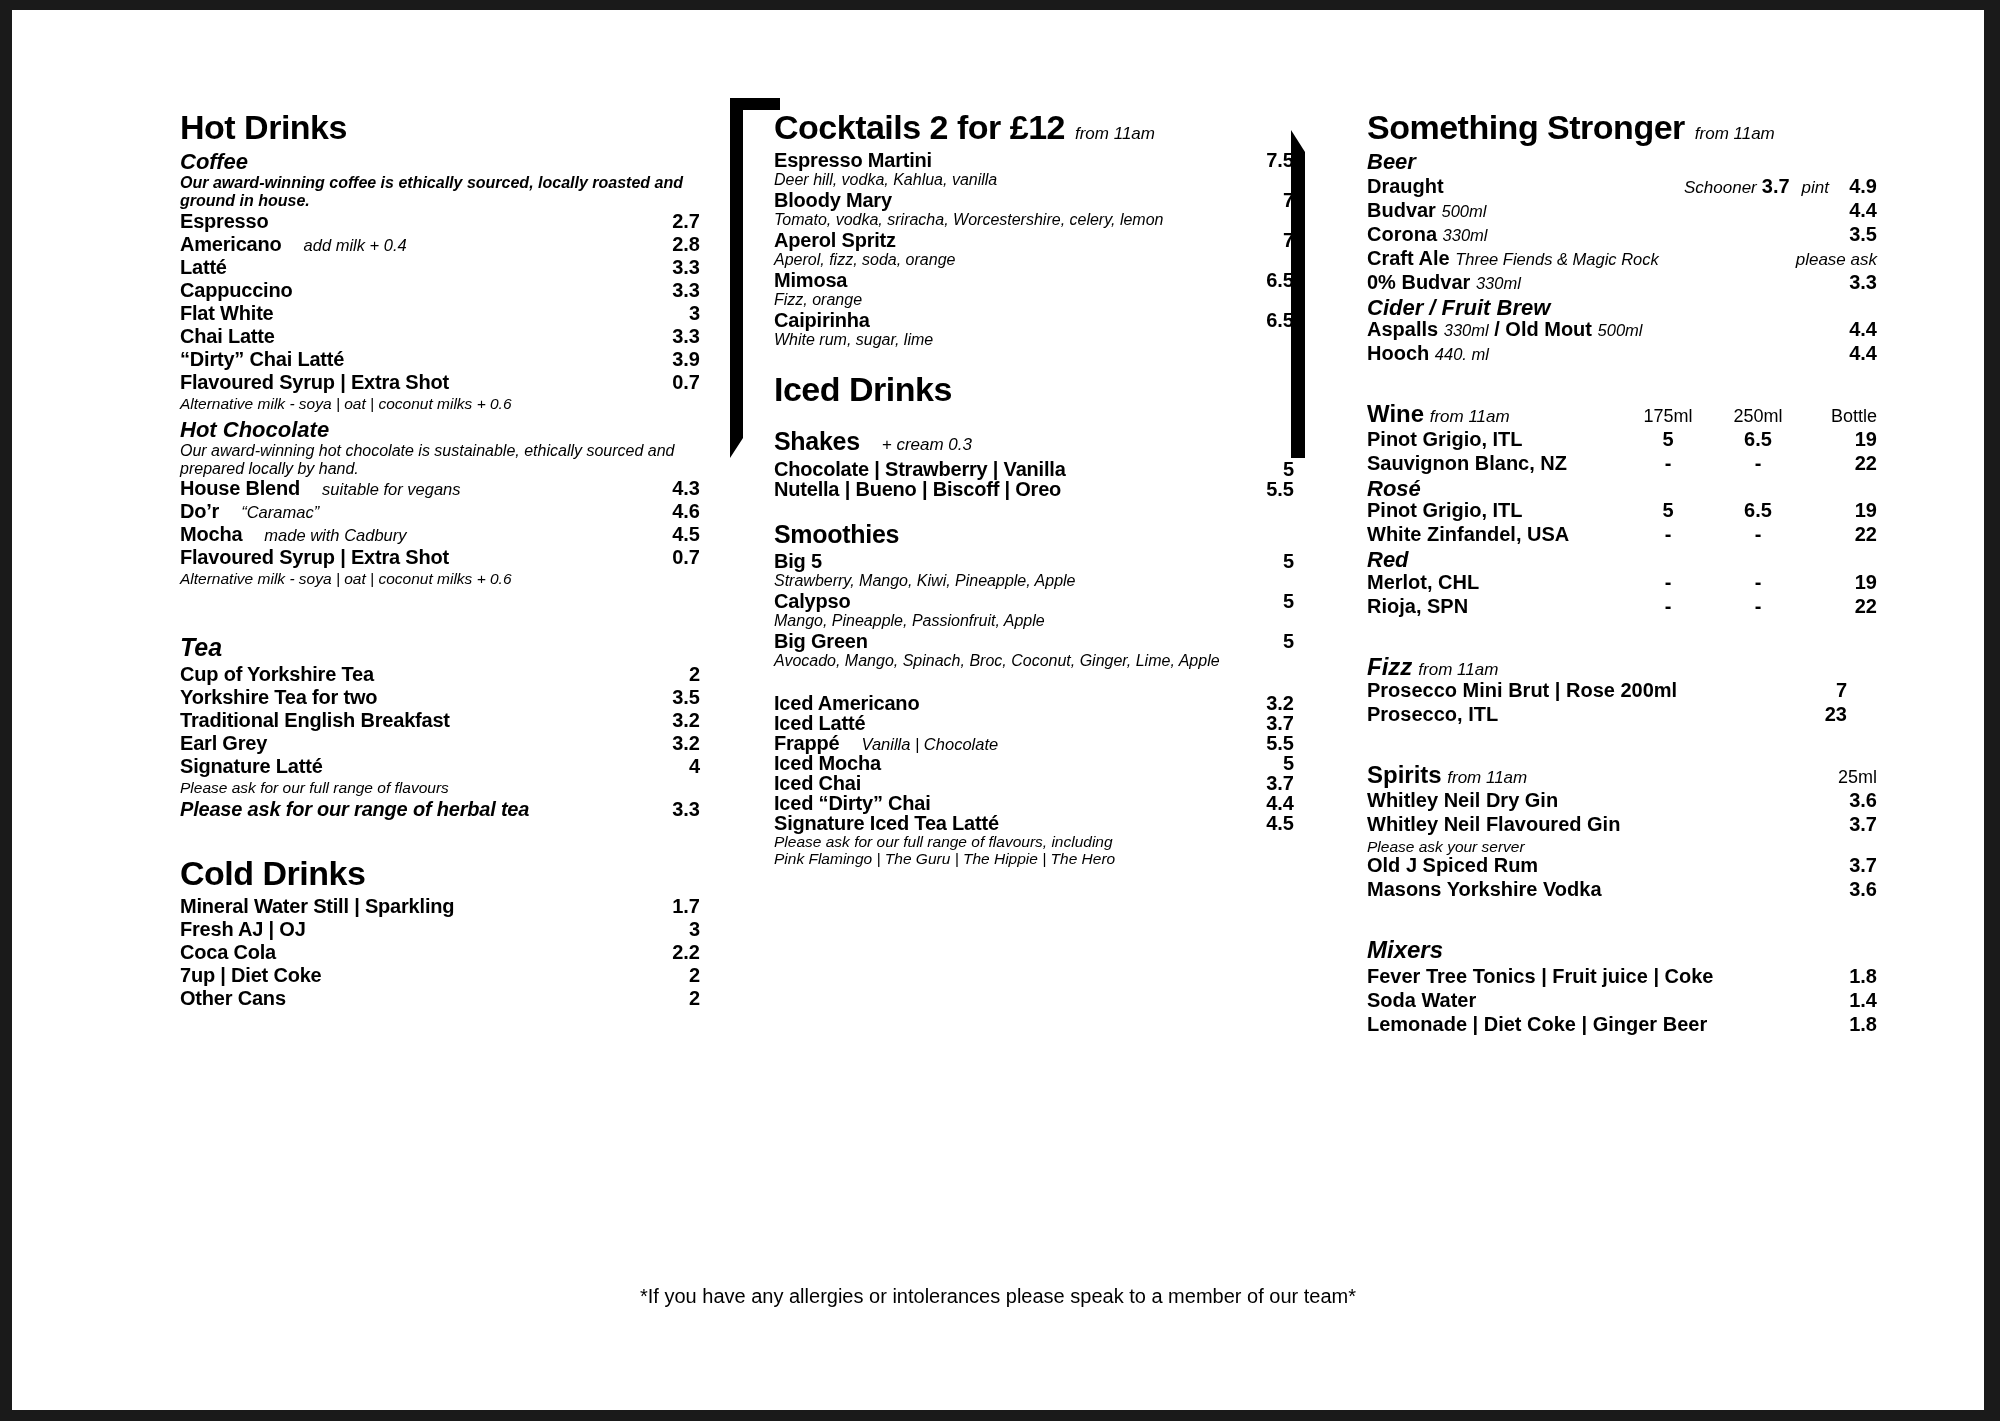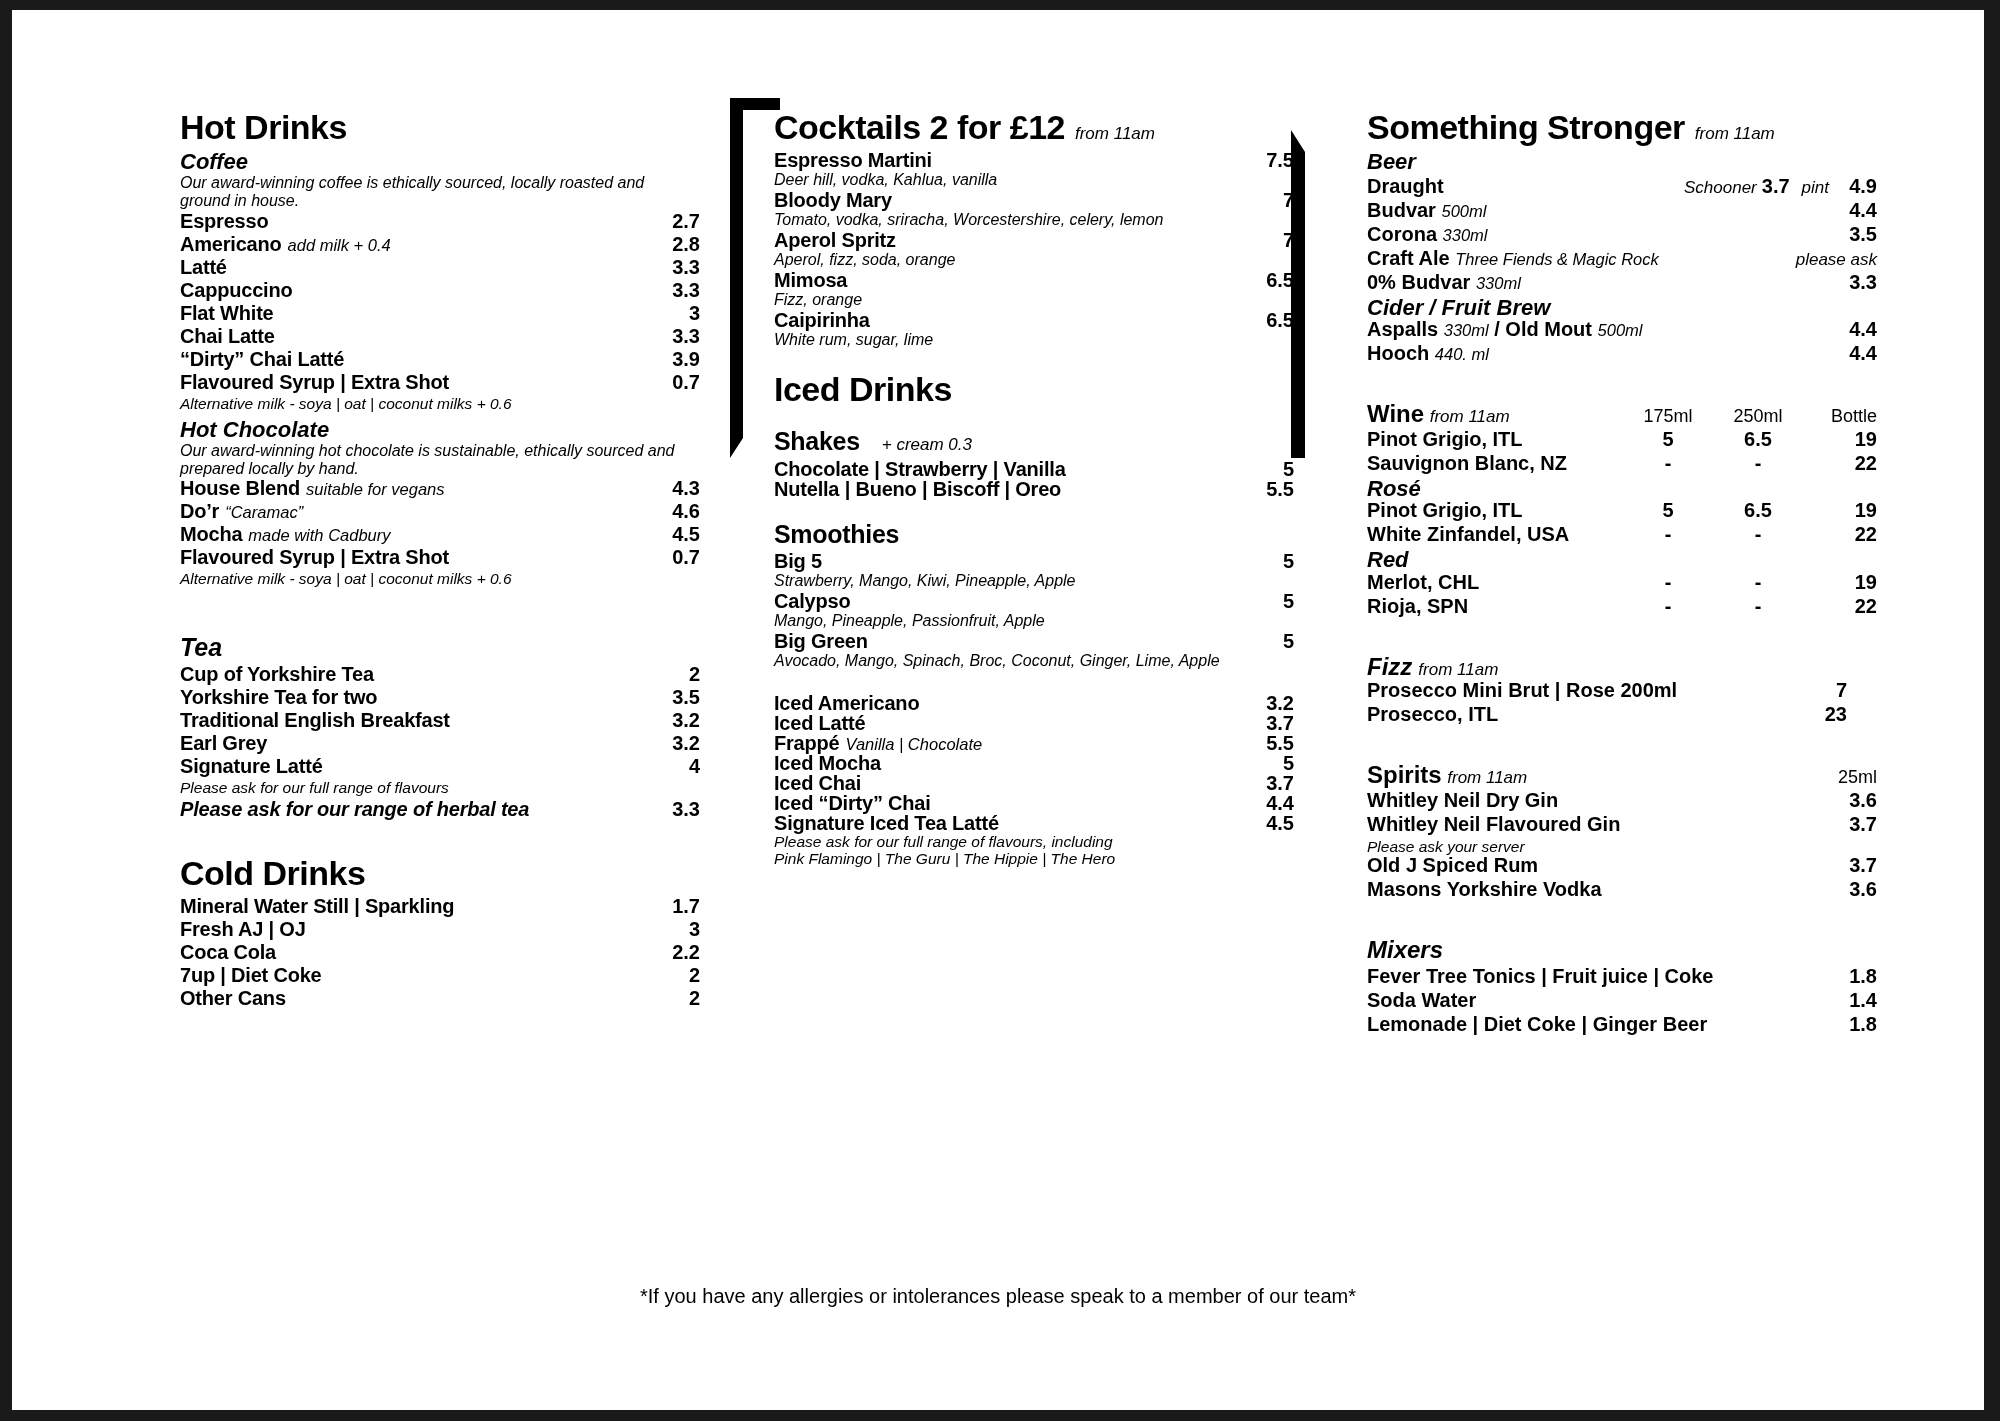--- a/index.html
+++ b/index.html
@@ -11,21 +11,21 @@
     overflow:hidden;
   }
   .page {
     position:absolute;
     left:12px; top:10px;
     width:1972px; height:1400px;
     background:#ffffff;
   }
 
   
-  .row { display:flex; align-items:baseline; line-height:1.0; }
+  .row { display:flex; align-items:baseline; line-height:1.0;gap:16px; }
   .nm  { flex:0 0 auto; font-weight:bold; font-size:20px; letter-spacing:-0.2px; }
   .sub { font-style:italic; font-weight:normal; font-size:16.5px; margin-left:6px; }
   .spacer { flex:1 1 auto; }
   .pr { flex:0 0 auto; font-weight:bold; font-size:20px; text-align:right; }
   .desc { font-style:italic; font-size:16px; line-height:1.12; margin:1px 0 1px 0; }
   .note { font-style:italic; font-size:15.5px; line-height:1.14; }
 
   h1.big { font-size:34px; font-weight:bold; margin:0; letter-spacing:-0.5px; line-height:1.0; }
   h2.sec { font-size:25px; font-weight:bold; margin:0; letter-spacing:-0.3px; line-height:1.05; }
   h3.sub { font-size:22px; font-weight:bold; margin:0; line-height:1.05; }
@@ -74,21 +74,21 @@
 <body>
 
 <div class="page">
 
   <div id="col-left">
 
     <h1 class="big">Hot Drinks</h1>
 
     <div style="height:6px"></div>
     <h3 class="sub">Coffee</h3>
-    <div class="desc" style="width:508px;">Our award-winning coffee is ethically sourced, locally roasted and ground in house.</div>
+    <div class="desc" style="width:508px;font-weight:bold;">Our award-winning coffee is ethically sourced, locally roasted and ground in house.</div>
 
     <div>
       <div class="row">
         <span class="nm">Espresso</span>
         <span class="spacer"></span>
         <span class="pr">2.7</span>
       </div>
       <div class="row">
         <span class="nm">Americano</span>
         <span class="sub">add milk + 0.4</span>

